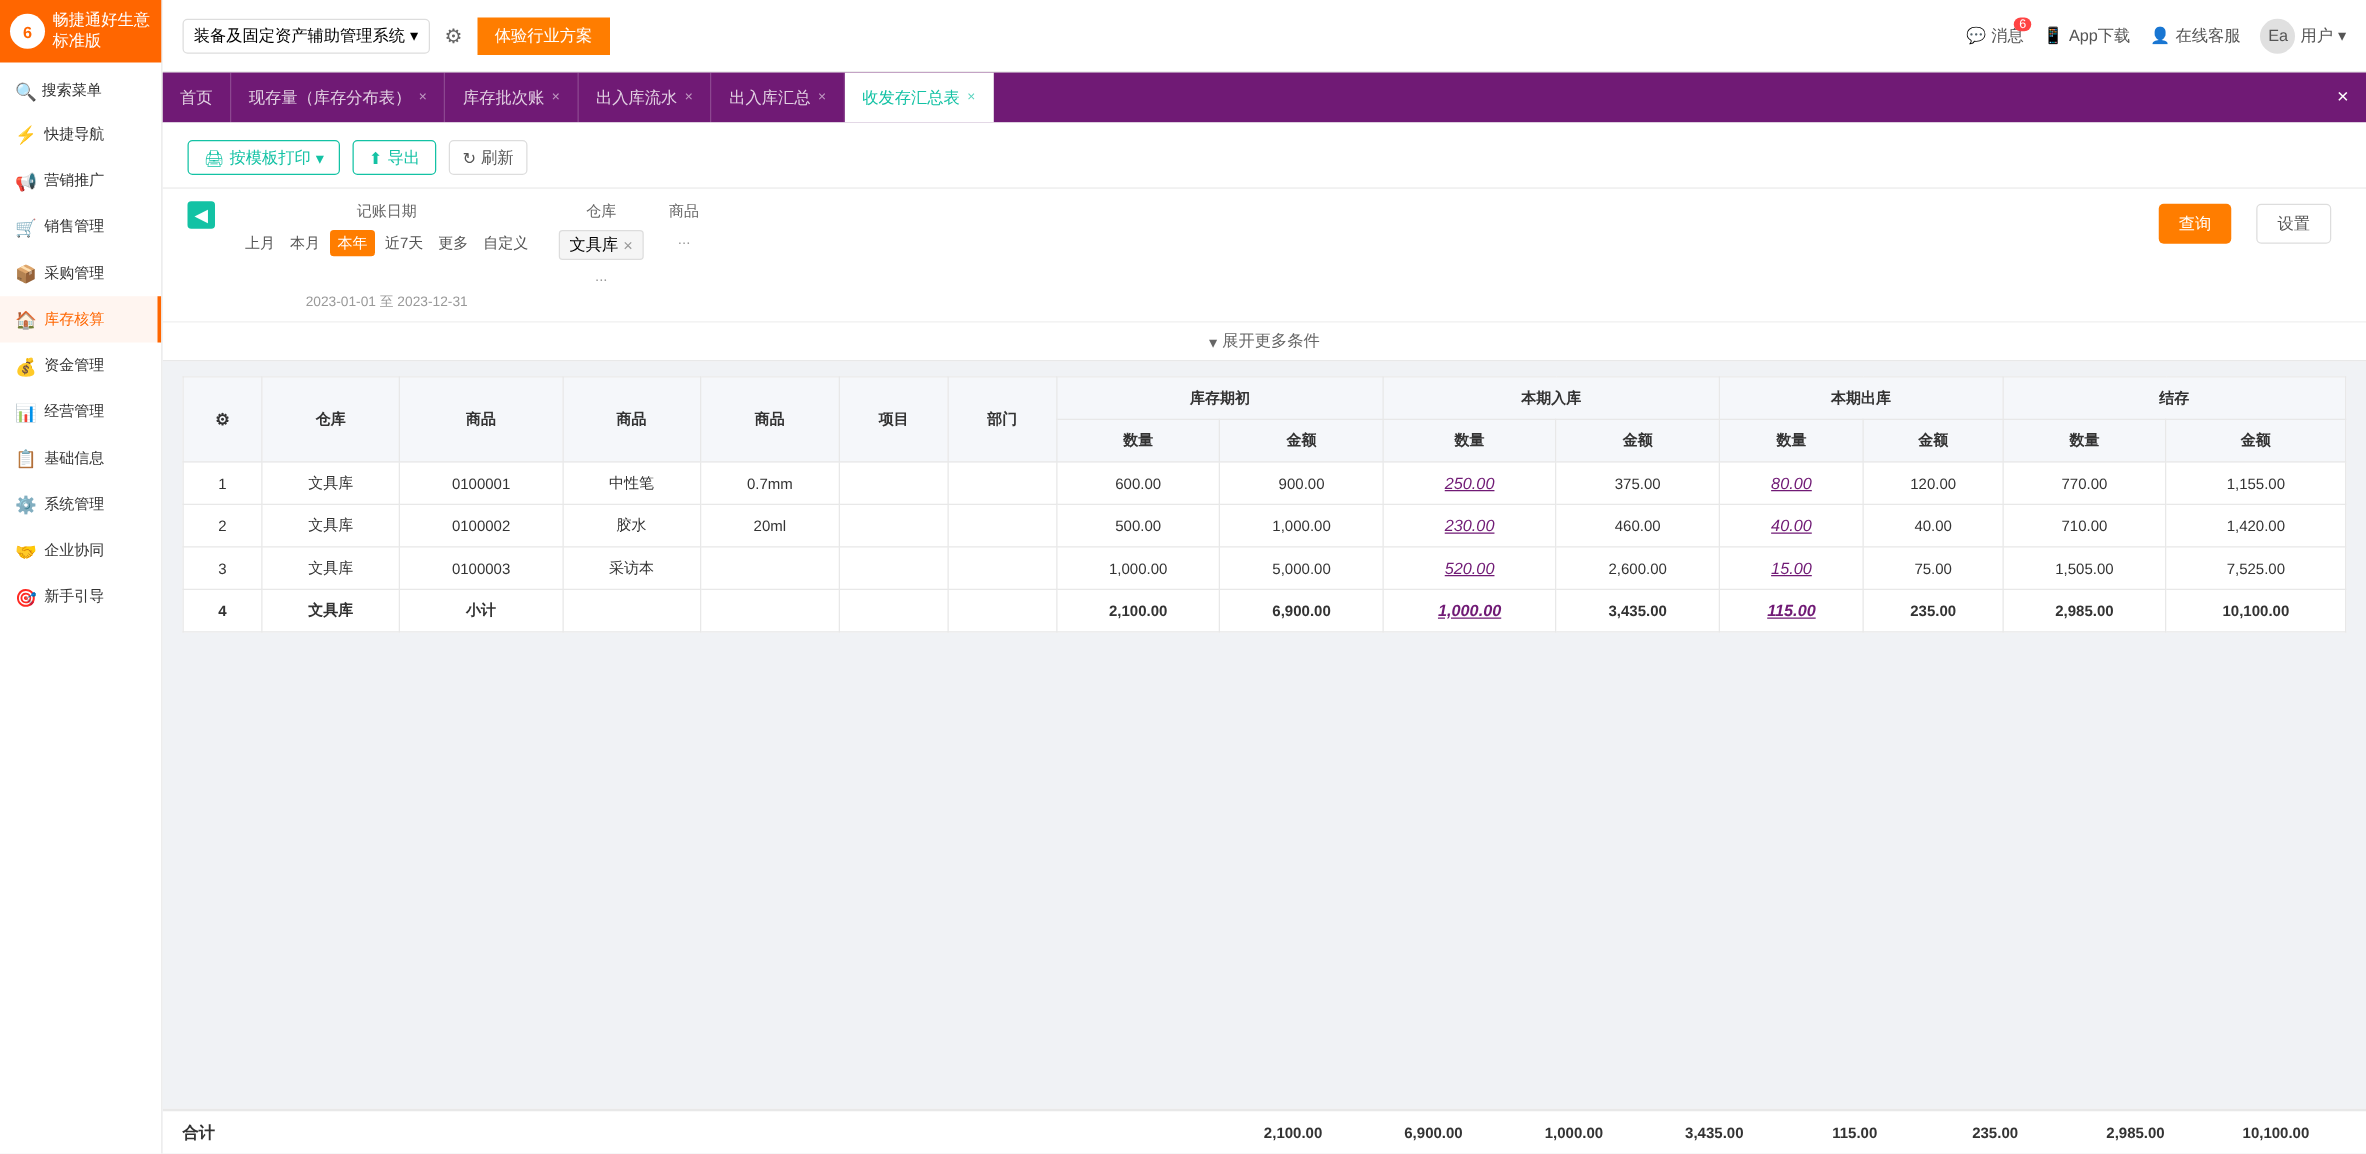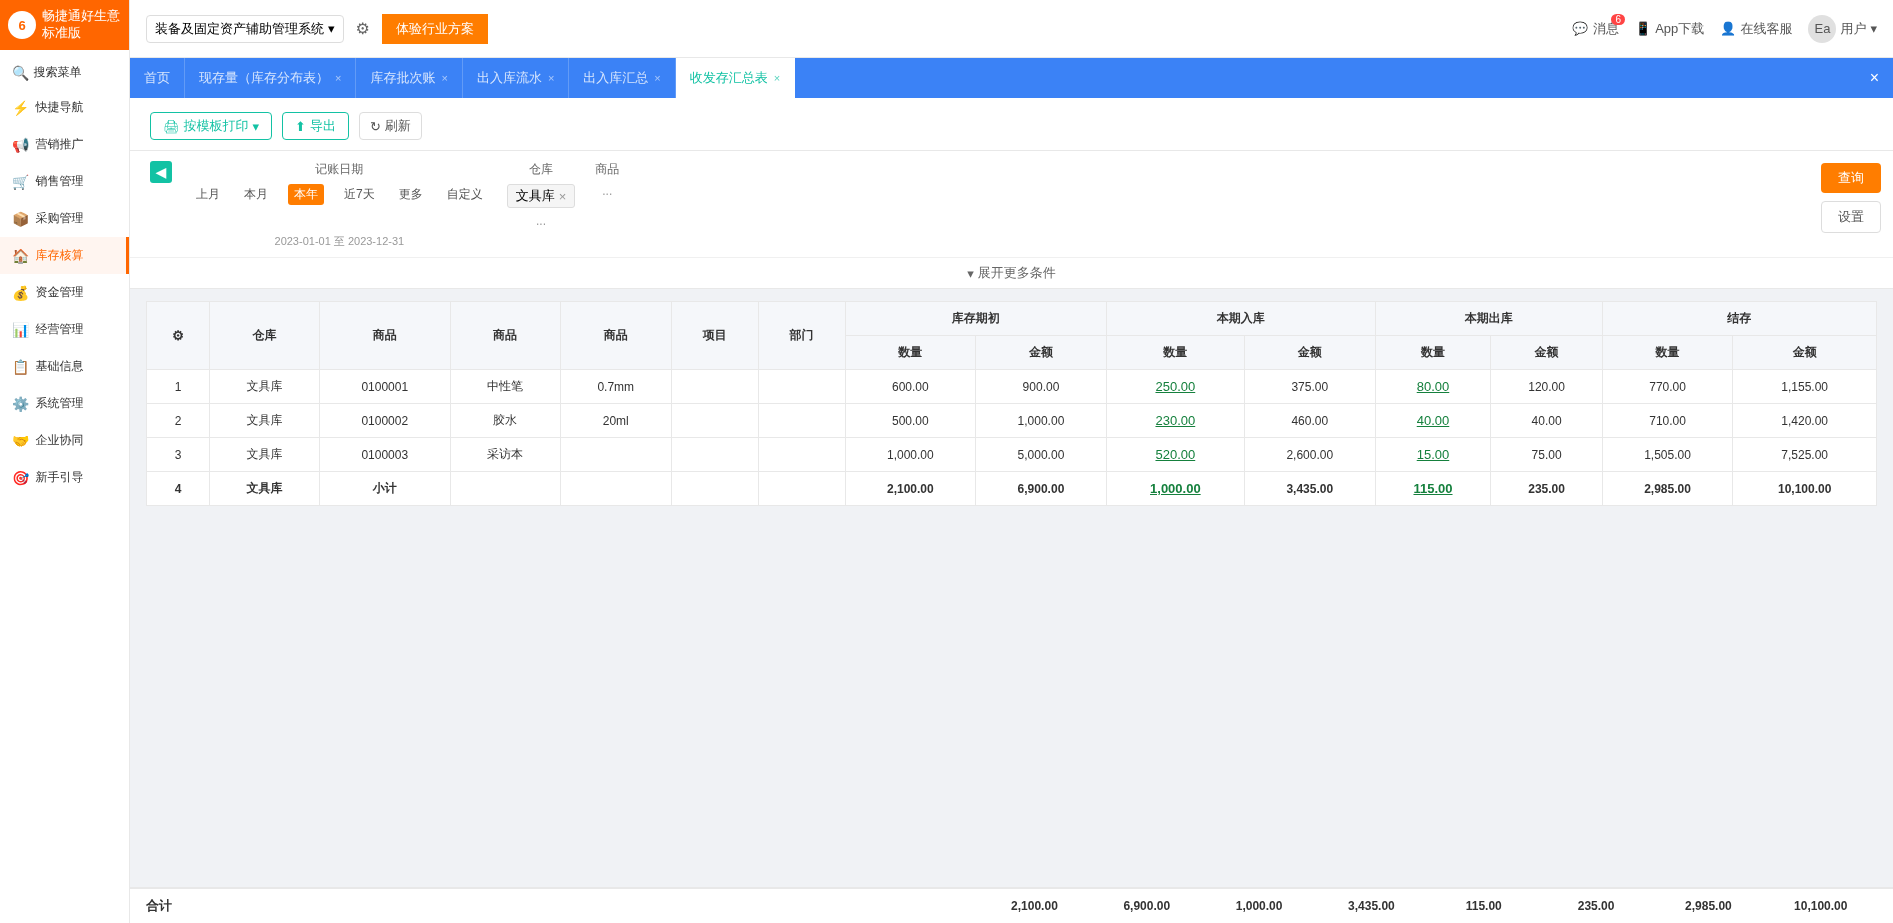--- a/index.html
+++ b/index.html
@@ -24,39 +24,39 @@
     
     .topbar { background: #fff; border-bottom: 1px solid #e8e8e8; display: flex; align-items: center; padding: 0 16px; height: 58px; gap: 12px; }
     .topbar-system-select { display: flex; align-items: center; gap: 4px; border: 1px solid #ddd; border-radius: 4px; padding: 4px 8px; cursor: pointer; }
     .topbar-actions { margin-left: auto; display: flex; align-items: center; gap: 16px; }
     .topbar-btn { background: #ff7d00; color: #fff; border: none; border-radius: 0; padding: 6px 14px; cursor: pointer; font-size: 13px; }
     .topbar-action-item { display: flex; align-items: center; gap: 4px; cursor: pointer; color: #555; font-size: 12px; position: relative; }
     .notif-badge { background: #ff4444; color: #fff; border-radius: 10px; font-size: 10px; padding: 0 4px; position: absolute; top: -6px; right: -6px; }
     .user-avatar { width: 28px; height: 28px; background: #e0e0e0; border-radius: 50%; display: flex; align-items: center; justify-content: center; font-size: 12px; color: #555; }
 
     
-    .tabbar { background: #3b82f6; display: flex; align-items: center; height: 40px; overflow: hidden; }
+    .tabbar { background: #701a75; display: flex; align-items: center; height: 40px; overflow: hidden; }
     .tab { display: flex; align-items: center; gap: 6px; padding: 0 14px; height: 100%; cursor: pointer; color: rgba(255,255,255,0.8); font-size: 13px; border-right: 1px solid rgba(255,255,255,0.2); white-space: nowrap; }
     .tab.active { background: #fff; color: #13c2a4; font-weight: 500; }
     .tab-close { font-size: 11px; color: inherit; opacity: 0.7; }
     .tabbar-close-btn { margin-left: auto; padding: 0 14px; color: #fff; cursor: pointer; font-size: 16px; }
 
     
     .page-content { flex: 1; background: #f0f2f5; overflow-y: auto; padding: 0; display: flex; flex-direction: column; }
 
     
     .page-header { background: #fff; padding: 14px 20px 10px; border-bottom: 1px solid #e8e8e8; display: flex; align-items: center; justify-content: space-between; }
     .page-title { font-size: 15px; font-weight: 600; color: #222; }
     .page-header-actions { display: flex; align-items: center; gap: 10px; }
     .btn-outline { border: 1px solid #13c2a4; color: #13c2a4; background: #fff; border-radius: 4px; padding: 4px 12px; cursor: pointer; font-size: 12px; display: flex; align-items: center; gap: 4px; }
     .btn-refresh { border: 1px solid #ddd; background: #fff; color: #555; border-radius: 4px; padding: 4px 10px; cursor: pointer; font-size: 12px; display: flex; align-items: center; gap: 4px; }
     .filter-toggle-btn { background: #13c2a4; color: #fff; border: none; border-radius: 3px; width: 22px; height: 22px; cursor: pointer; display: flex; align-items: center; justify-content: center; font-size: 14px; }
     .filter-group { display: flex; align-items: center; gap: 6px; flex-direction: column; }
     .filter-label { color: #666; font-size: 12px; }
-    .date-shortcuts { display: flex; gap: 16px; }
+    .date-shortcuts { display: flex; gap: 4px; }
     .date-btn { border: none; background: none; cursor: pointer; color: #555; font-size: 12px; padding: 2px 4px; }
     .date-btn.active { background: #ff7d00; color: #fff; border-radius: 3px; padding: 2px 6px; }
     .date-range { font-size: 11px; color: #999; display: block; margin-top: 2px; }
     .filter-tag { display: flex; align-items: center; gap: 4px; background: #f5f5f5; border: 1px solid #ddd; border-radius: 3px; padding: 2px 8px; font-size: 12px; }
     .filter-tag-close { cursor: pointer; color: #999; }
     .filter-more { color: #999; font-size: 12px; cursor: pointer; }
     .btn-query { background: #ff7d00; color: #fff; border: none; border-radius: 4px; padding: 6px 16px; cursor: pointer; font-size: 13px; }
     .btn-set { background: #fff; color: #555; border: 1px solid #ddd; border-radius: 4px; padding: 6px 16px; cursor: pointer; font-size: 13px; }
 
     
@@ -65,21 +65,21 @@
     .filter-row { display: flex; align-items: flex-start; gap: 20px; padding-bottom: 8px; }
     .expand-more-row { display: flex; justify-content: center; padding: 6px 0 6px; border-top: 1px solid #f0f0f0; }
     .expand-more-btn { border: none; background: none; cursor: pointer; color: #666; font-size: 12px; display: flex; align-items: center; gap: 4px; }
 
     
     .table-section { flex: 1; padding: 12px 16px; }
     .data-table { width: 100%; border-collapse: collapse; background: #fff; border: 1px solid #e8e8e8; }
     .data-table th { background: #f5f7fa; border: 1px solid #e8e8e8; padding: 8px 10px; text-align: center; color: #333; font-weight: 600; font-size: 12px; white-space: nowrap; }
     .data-table td { border: 1px solid #e8e8e8; padding: 8px 10px; text-align: center; color: #333; font-size: 12px; white-space: nowrap; }
     .data-table .bold-row td { font-weight: bold; }
-    .underline { text-decoration: underline; cursor: pointer; color: #15803d; }
+    .underline { text-decoration: underline; cursor: pointer; color: #701a75; font-style: italic; }
 
     
     .bottom-bar { background: #fff; border-top: 2px solid #e8e8e8; padding: 8px 16px; display: flex; align-items: center; }
     .bottom-total-label { font-weight: bold; color: #333; margin-right: 20px; }
     .bottom-values { display: flex; gap: 0; flex: 1; }
     .bottom-val { flex: 1; text-align: center; font-weight: bold; font-size: 12px; color: #333; }
   </style>
 </head>
 <body>
 
@@ -247,21 +247,21 @@
             <div class="filter-tag">
               <span>文具库</span>
               <span class="filter-tag-close">×</span>
             </div>
             <span class="filter-more">...</span>
           </div>
           <div class="filter-group">
             <span class="filter-label">商品</span>
             <span class="filter-more">...</span>
           </div>
-          <div style="position:absolute; right:12px; top:12px; display:flex; flex-direction:column; gap:8px;">
+          <div style="position:absolute; right:28px; top:12px; display:flex; flex-direction:row; gap:20px;">
             <button class="btn-query">查询</button>
             <button class="btn-set">设置</button>
           </div>
         </div>
       </div>
       <div class="expand-more-row">
         <button class="expand-more-btn">
           <span>▾</span>
           <span>展开更多条件</span>
         </button>

